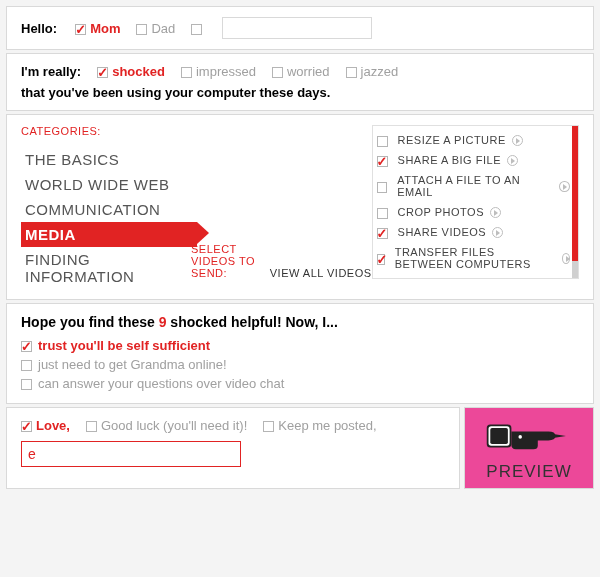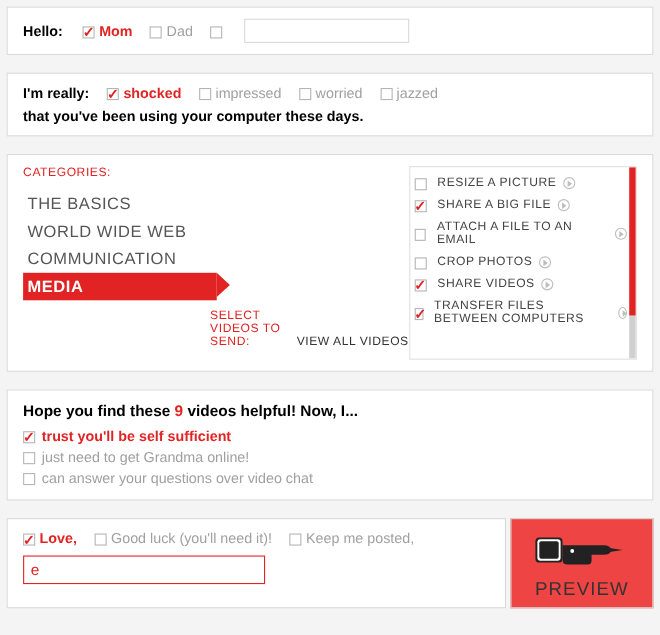--- a/index.html
+++ b/index.html
@@ -9,21 +9,21 @@
     background: #f4f4f4;
     font-family: "Helvetica Neue", Arial, sans-serif;
     font-size: 13px;
     color: #333;
     width: 600px;
   }
   .panel {
     background: #fff;
     border: 1px solid #d9d9d9;
     padding: 10px 14px;
-    margin-bottom: 16px;
+    margin-bottom: 3px;
   }
   .bold { font-weight: bold; color: #000; }
   .gray { color: #a0a0a0; }
   .red { color: #e12323; }
   .checkbox-row { display: flex; align-items: center; flex-wrap: wrap; gap: 6px; }
   .cb {
     display: inline-block;
     width: 11px;
     height: 11px;
     border: 1px solid #b5b5b5;
@@ -87,21 +87,21 @@
     top: 0;
     width: 0; height: 0;
     border-top: 11px solid transparent;
     border-bottom: 11px solid transparent;
     border-left: 12px solid #e12323;
   }
   .vid-col { flex: 1; display:flex; flex-direction:row;}
   .vid-head { display:flex; justify-content:space-between; align-items:flex-end; }
   .vid-list {
     border: 1px solid #e0e0e0;
-    height: 176px;
+    height: 154px;
     position: relative;
     overflow: hidden;
   }
   .vid-list-inner { padding: 4px 8px 4px 4px; }
   .vid-item {
     display: flex; align-items: center;
     padding: 4px 0;
     font-size: 11px;
     letter-spacing: 0.5px;
     color: #444;
@@ -149,21 +149,21 @@
     width:220px;
     margin-top:8px;
     padding:0 6px;
     color:#e12323;
     font-size:14px;
     display:flex;
     align-items:center;
   }
   .preview-panel {
     width: 130px;
-    background:#ef4444;
+    background:#ec4899;
     border:1px solid #d9d9d9;
     display:flex;
     flex-direction:column;
     align-items:center;
     justify-content:center;
     padding:6px 4px;
   }
   .hand {
     width: 90px; height: 44px;
     margin-bottom: 4px;
@@ -221,20 +221,21 @@
 </div>
 
 <div class="panel">
   <div class="cat-vid">
     <div class="cat-col">
       <div class="section-title">CATEGORIES:</div>
       <div class="cat-item">THE BASICS</div>
       <div class="cat-item">WORLD WIDE WEB</div>
       <div class="cat-item">COMMUNICATION</div>
       <div class="cat-item active">MEDIA</div>
+      <div class="cat-item">FINDING INFORMATION</div>
     </div>
     <div class="vid-col">
       <div class="vid-head">
         <div class="section-title">SELECT VIDEOS TO SEND:</div>
         <div class="viewall">VIEW ALL VIDEOS</div>
       </div>
       <div class="vid-list">
         <div class="vid-list-inner">
           <div class="vid-item">
               <span class="cb"></span>
@@ -269,21 +270,21 @@
         </div>
         <div class="scroll-red"></div>
         <div class="scroll-gray"></div>
       </div>
     </div>
   </div>
 </div>
 
 <div class="panel">
   <div class="hope-line bold">
-    <span>Hope you find these </span><span class="red">9</span><span> videos helpful! Now, I...</span>
+    <span>Hope you find these </span><span class="red">9</span><span> shocked helpful! Now, I...</span>
   </div>
   <div class="hope-opt checked">
       <span class="cb checked"></span>
       <span class="lbl">trust you'll be self sufficient</span>
     </div>
   <div class="hope-opt">
       <span class="cb"></span>
       <span class="lbl">just need to get Grandma online!</span>
     </div>
   <div class="hope-opt">

